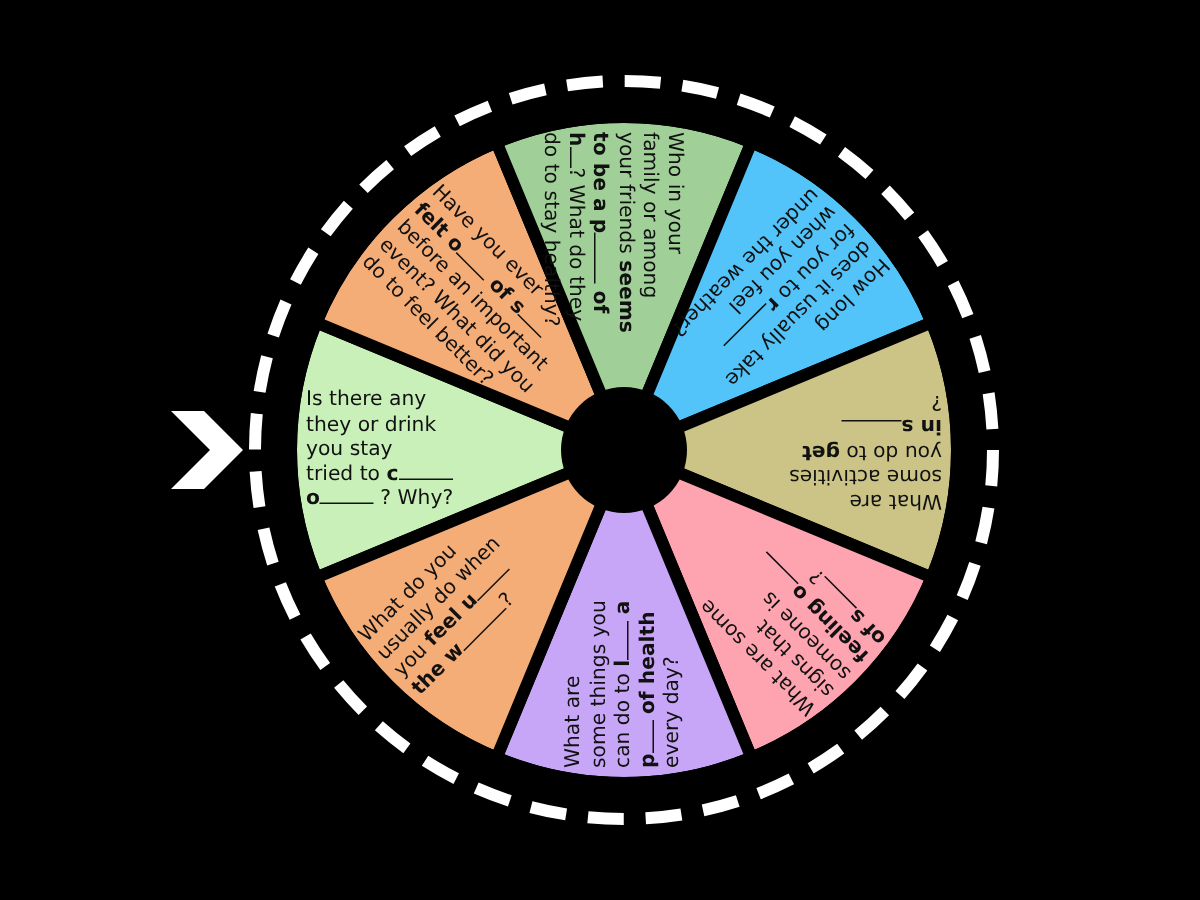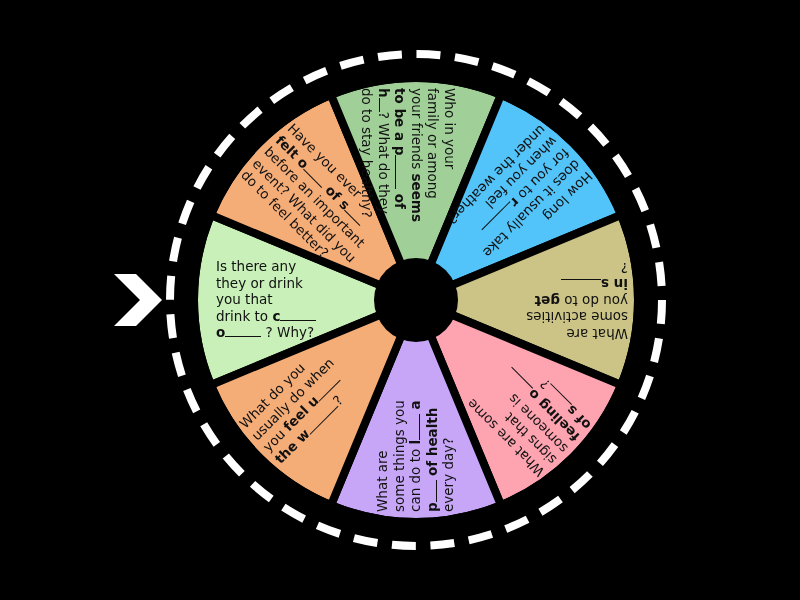--- a/index.html
+++ b/index.html
@@ -30,21 +30,21 @@
       <path d="M416,300 L210.8987437824943,215.04427801495018 A222,222 0 0 1 331.0442780149501,94.89874378249431 Z" fill="#f5ad78" stroke="#000000" stroke-width="8" stroke-linejoin="round"></path>
       <path d="M416,300 L331.0442780149501,94.89874378249431 A222,222 0 0 1 500.95572198505,94.89874378249436 Z" fill="#a0cf98" stroke="#000000" stroke-width="8" stroke-linejoin="round"></path>
       <path d="M416,300 L500.95572198505,94.89874378249436 A222,222 0 0 1 621.1012562175057,215.04427801495012 Z" fill="#52c4fa" stroke="#000000" stroke-width="8" stroke-linejoin="round"></path>
       <path d="M416,300 L621.1012562175057,215.04427801495007 A222,222 0 0 1 621.1012562175057,384.95572198504993 Z" fill="#cbc486" stroke="#000000" stroke-width="8" stroke-linejoin="round"></path>
       <path d="M416,300 L621.1012562175057,384.95572198504993 A222,222 0 0 1 500.95572198504993,505.1012562175057 Z" fill="#fda4b0" stroke="#000000" stroke-width="8" stroke-linejoin="round"></path>
       <path d="M416,300 L500.95572198504993,505.1012562175057 A222,222 0 0 1 331.04427801495007,505.1012562175057 Z" fill="#c7a6f7" stroke="#000000" stroke-width="8" stroke-linejoin="round"></path>
       <path d="M416,300 L331.04427801495007,505.1012562175057 A222,222 0 0 1 210.89874378249434,384.95572198505 Z" fill="#f5ad78" stroke="#000000" stroke-width="8" stroke-linejoin="round"></path>
       <circle cx="416" cy="300" r="222" fill="none" stroke="#000" stroke-width="8"></circle>
     </svg>
   <div id="seg-texts">
-      <div class="seg-text" style="left: 216px; top: 258px; transform: rotate(0deg);"><span>Is there any</span><br><span>they or drink</span><br><span>you that</span><br><span>drink to </span><b>c</b><span class="blank" style="width: 36px;"></span><br><b>o</b><span class="blank" style="width: 36px;"></span><span> ? Why?</span></div>
+      <div class="seg-text" style="left: 204px; top: 258px; transform: rotate(0deg);"><span>Is there any</span><br><span>they or drink</span><br><span>you stay</span><br><span>tried to </span><b>c</b><span class="blank" style="width: 36px;"></span><br><b>o</b><span class="blank" style="width: 36px;"></span><span> ? Why?</span></div>
       <div class="seg-text" style="left: 295.792px; top: 120.395px; transform: rotate(45deg);"><span>Have you ever</span><br><b>felt o</b><span class="blank" style="width: 26px;"></span><span> </span><b>of s</b><span class="blank" style="width: 22px;"></span><br><span>before an important</span><br><span>event? What did you</span><br><span>do to feel better?</span></div>
       <div class="seg-text" style="left: 458px; top: 88px; transform: rotate(90deg);"><span>Who in your</span><br><span>family or among</span><br><span>your friends </span><b>seems</b><br><b>to be a p</b><span class="blank" style="width: 34px;"></span><span> </span><b>of</b><br><b>h</b><span class="blank" style="width: 14px;"></span><span>? What do they</span><br><span>do to stay healthy?</span></div>
       <div class="seg-text" style="left: 595.605px; top: 179.792px; transform: rotate(135deg);"><span>How long</span><br><span>does it usually take</span><br><span>for you to </span><b>r</b><span class="blank" style="width: 40px;"></span><br><span>when you feel</span><br><span>under the weather?</span></div>
       <div class="seg-text" style="left: 628px; top: 342px; transform: rotate(-180deg);"><span>What are</span><br><span>some activities</span><br><span>you do to </span><b>get</b><br><b>in s</b><span class="blank" style="width: 40px;"></span><br><span>?</span></div>
       <div class="seg-text" style="left: 536.208px; top: 479.605px; transform: rotate(-135deg);"><span>What are some</span><br><span>signs that</span><br><span>someone is</span><br><b>feeling o</b><span class="blank" style="width: 30px;"></span><br><b>of s</b><span class="blank" style="width: 30px;"></span><span>?</span></div>
       <div class="seg-text" style="left: 374px; top: 512px; transform: rotate(-90deg);"><span>What are</span><br><span>some things you</span><br><span>can do to </span><b>l</b><span class="blank" style="width: 26px;"></span><span> </span><b>a</b><br><b>p</b><span class="blank" style="width: 22px;"></span><span> </span><b>of health</b><br><span>every day?</span></div>
       <div class="seg-text" style="left: 236.395px; top: 420.208px; transform: rotate(-45deg);"><span>What do you</span><br><span>usually do when</span><br><span>you </span><b>feel u</b><span class="blank" style="width: 30px;"></span><br><b>the w</b><span class="blank" style="width: 40px;"></span><span>?</span></div>
     </div>
   <div class="hub"></div>
   <svg class="pointer" viewBox="0 0 52 56">

